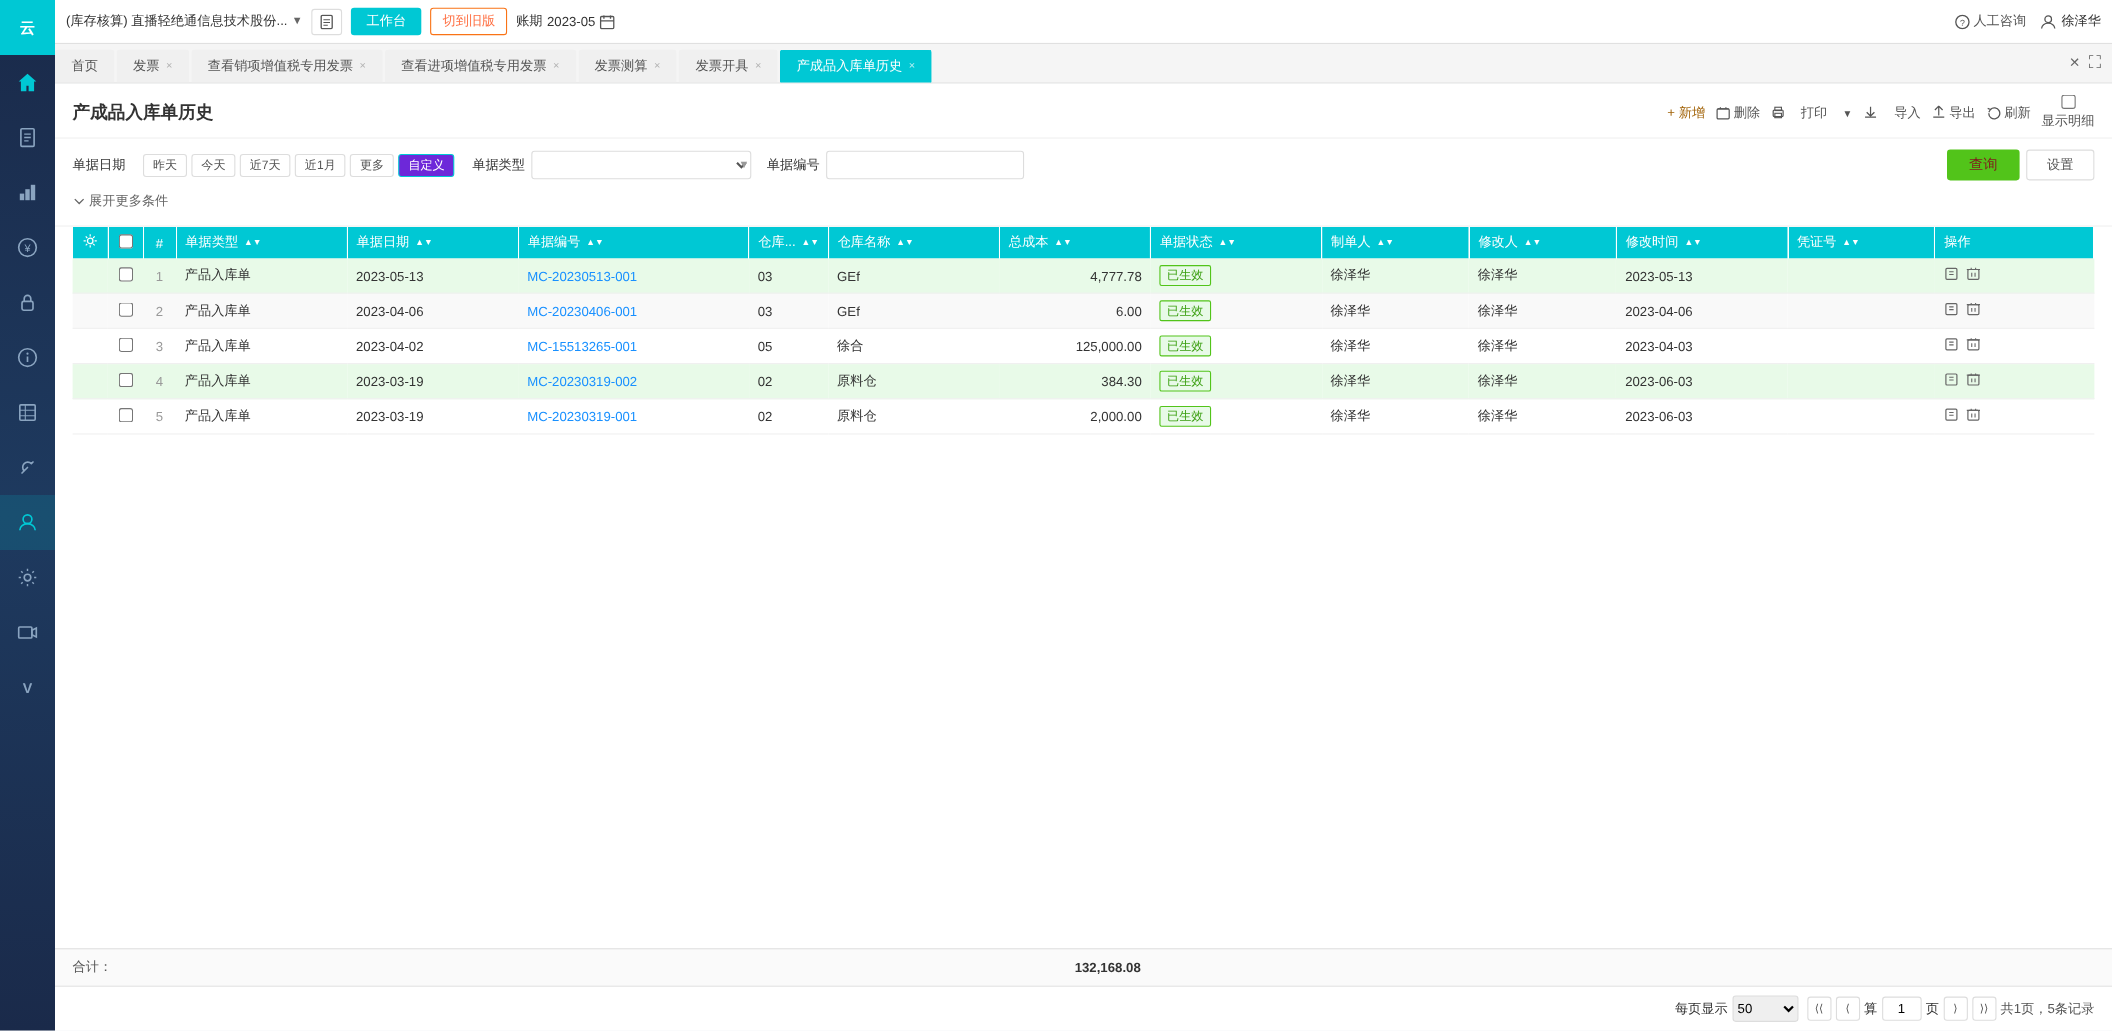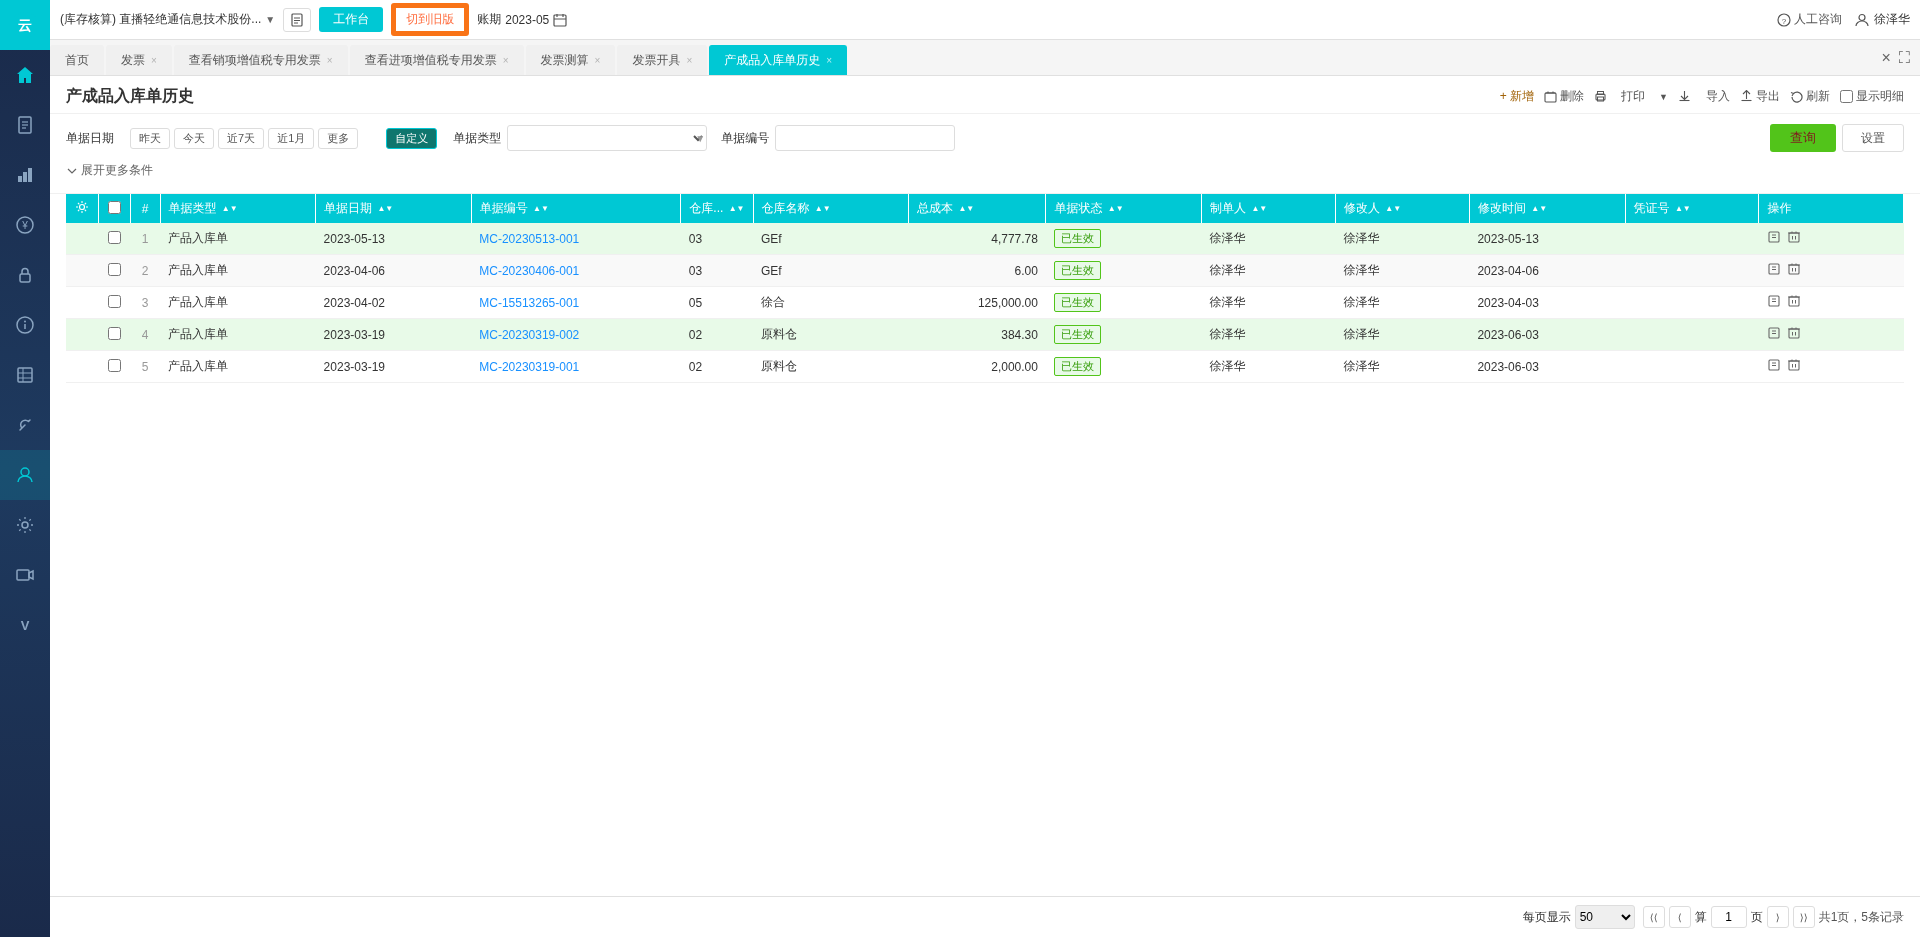--- a/index.html
+++ b/index.html
@@ -83,21 +83,21 @@
       background: #00c8d4;
       color: white;
       padding: 4px 14px;
       border-radius: 3px;
       font-size: 12px;
       cursor: pointer;
       border: none;
     }
     .topbar-period-btn {
       background: #fff;
-      border: 5px solid #f97316;
+      border: 1px solid #f97316;
       color: #ff7043;
       padding: 3px 10px;
       border-radius: 3px;
       font-size: 12px;
       cursor: pointer;
     }
     .topbar-period {
       font-size: 12px;
       color: #333;
       display: flex;
@@ -228,24 +228,23 @@
     .date-btn {
       padding: 2px 8px;
       font-size: 11px;
       border: 1px solid #ddd;
       border-radius: 3px;
       cursor: pointer;
       background: #fff;
       color: #555;
     }
     .date-btn.custom {
-      background: #0f766e;
+      background: #6d28d9;
       color: white;
       border-color: #00c8d4;
-      margin-left: 24px;
     }
     .filter-select {
       display: flex;
       align-items: center;
       gap: 6px;
     }
     .filter-select select {
       width: 200px;
       height: 26px;
       border: 1px solid #ddd;
@@ -454,20 +453,21 @@
       font-size: 12px;
       color: #555;
     }
 
     .display-col-cb {
       display: flex;
       align-items: center;
       gap: 3px;
       font-size: 12px;
       color: #555;
+      flex-direction: column;
     }
   </style>
 </head>
 <body>
 
 <div class="sidebar">
   <div class="sidebar-logo">
     <svg width="28" height="28" viewBox="0 0 28 28">
       <circle cx="14" cy="14" r="13" fill="#00c8d4"></circle>
       <text x="14" y="19" text-anchor="middle" fill="white" font-size="14" font-family="Arial">云</text>
@@ -966,20 +966,24 @@
                       <line x1="8.5" y1="6" x2="8.5" y2="9.5" stroke="#666" stroke-width="1"></line>
                     </svg>
         </span>
       </div>
     </td>
   </tr>
           </tbody>
       </table>
     </div>
 
+    <div class="table-footer">
+      <span class="total-label">合计：</span>
+      <span class="total-value">132,168.08</span>
+    </div>
 
     <div class="pagination">
       <div class="per-page">
         <span>每页显示</span>
         <select>
           <option value="50">50</option>
           <option value="100">100</option>
         </select>
       </div>
       <div class="page-nav">

